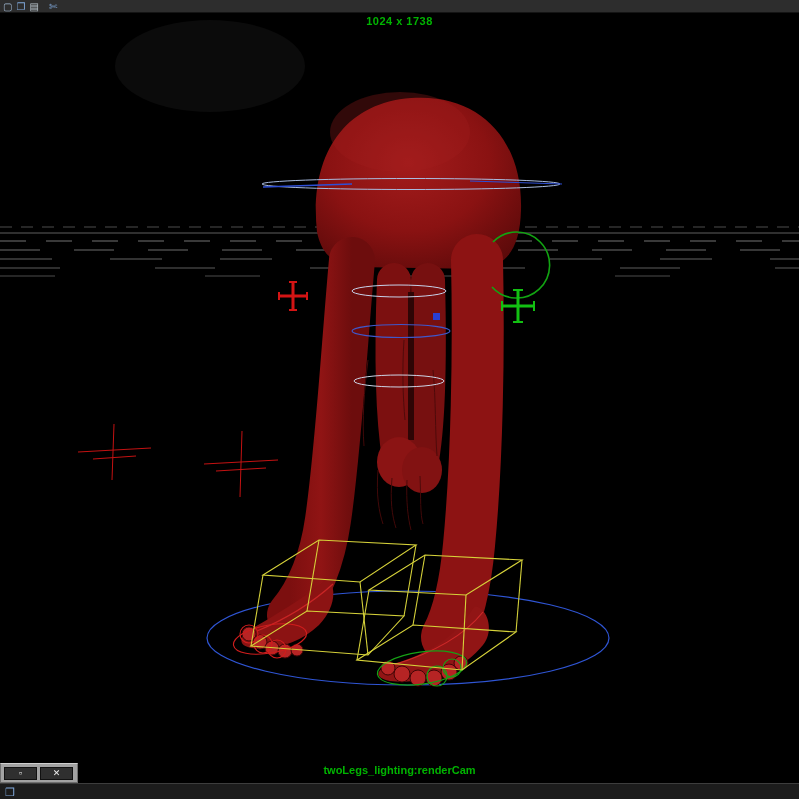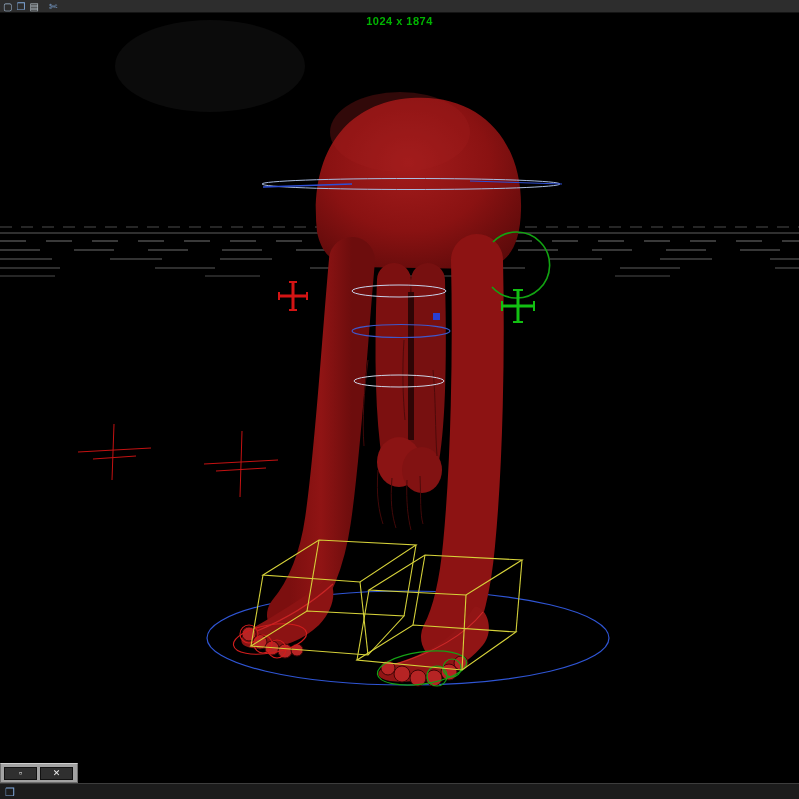--- a/index.html
+++ b/index.html
@@ -194,21 +194,22 @@
     </g>
   </svg>
 
   <div class="topbar">
     <span class="tb-icon">▢</span>
     <span class="tb-icon">❐</span>
     <span class="tb-icon">▤</span>
     <span class="tb-icon">✄</span>
   </div>
 
-  <div class="res-label">1024 x 1874</div>
+  <div class="res-label">1024 x 1738</div>
+  <div class="cam-label">twoLegs_lighting:renderCam</div>
 
   <div class="win-controls">
     <button class="wc-btn">▫</button>
     <button class="wc-btn">✕</button>
   </div>
 
   <div class="taskbar">
     <span class="task-icon">❒</span>
   </div>
 

